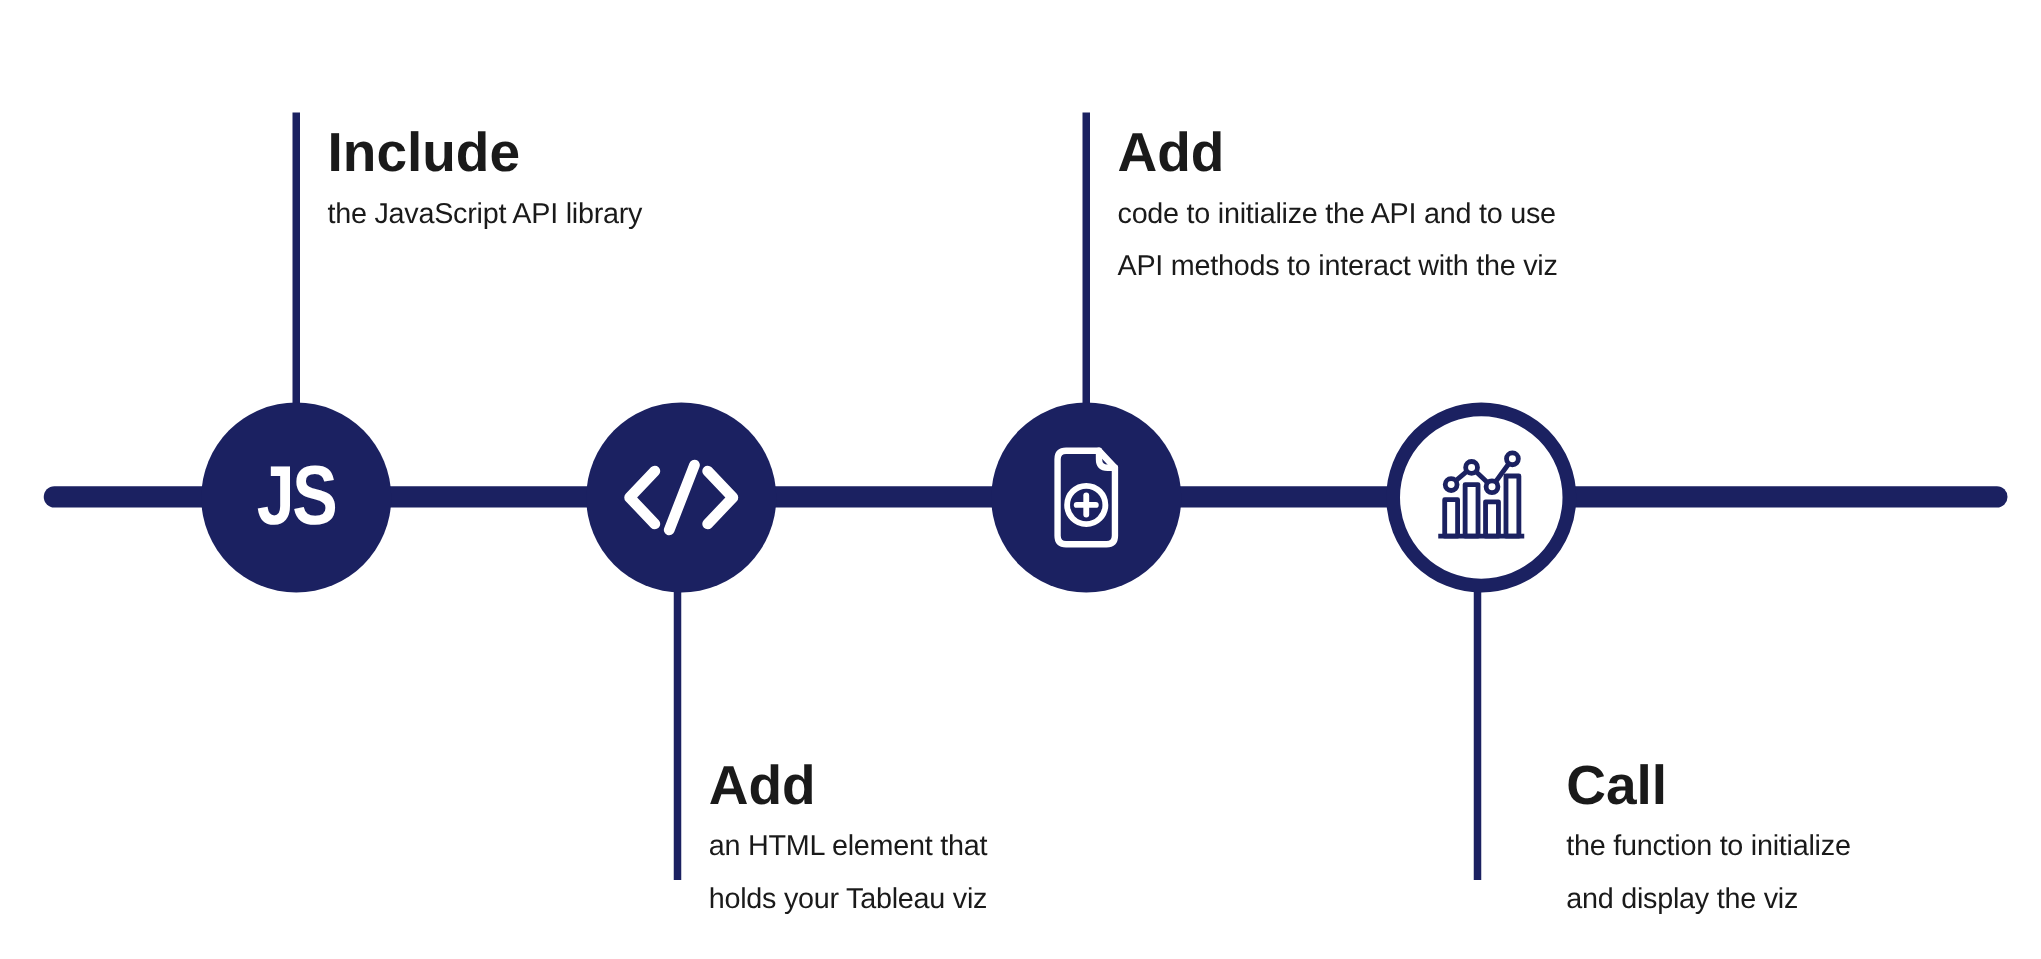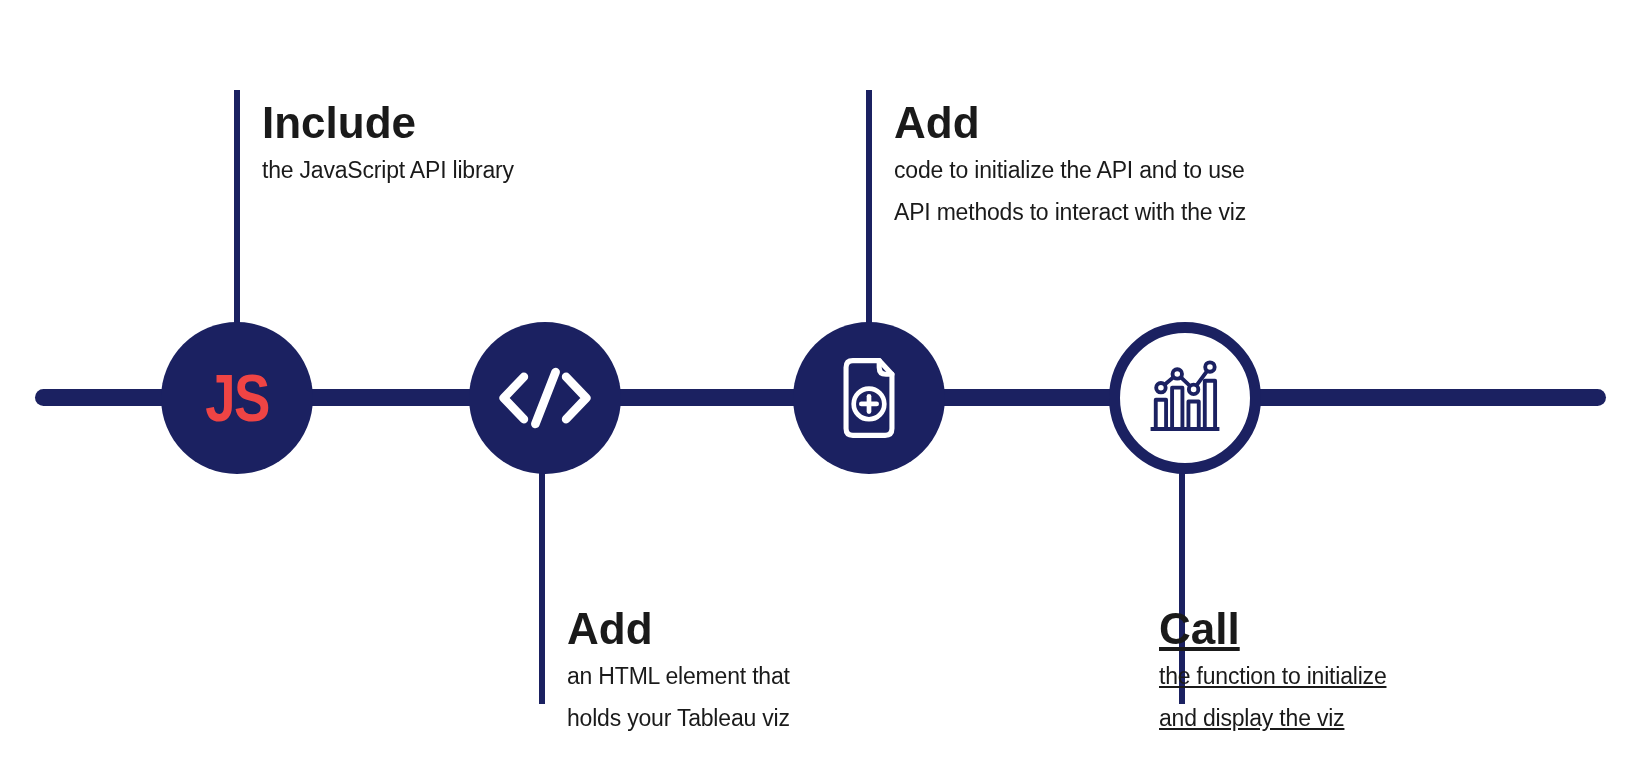--- a/index.html
+++ b/index.html
@@ -39,21 +39,21 @@
     position: absolute;
     top: 322px;
     width: 152px;
     height: 152px;
     border-radius: 50%;
     background: var(--navy, #1b2161);
     z-index: 2;
     display: flex;
     align-items: center;
     justify-content: center;
-    color: #ef4444;
+    color: #ffffff;
   }
   .node.n1 { left: 161px; }
   .node.n2 { left: 469px; }
   .node.n3 { left: 793px; }
   .node.n4 {
     left: 1109px;
     background: #ffffff;
     border: 11px solid var(--navy, #1b2161);
     width: 130px;
     height: 130px;
@@ -68,21 +68,21 @@
   }
   
   .label {
     position: absolute;
     z-index: 3;
     white-space: nowrap;
   }
   .label.b1 { left: 262px;  top: 86px; }
   .label.b2 { left: 894px;  top: 86px; }
   .label.b3 { left: 567px;  top: 592px; }
-  .label.b4 { left: 1159px; top: 592px; text-decoration: underline; }
+  .label.b4 { left: 1253px; top: 592px; }
   .label .title {
     font-size: 44px;
     font-weight: bold;
     line-height: 42px;
     margin: 16px 0 5px 0;
   }
   .label .desc-line {
     font-size: 23px;
     font-weight: 300;
     line-height: 42px;

